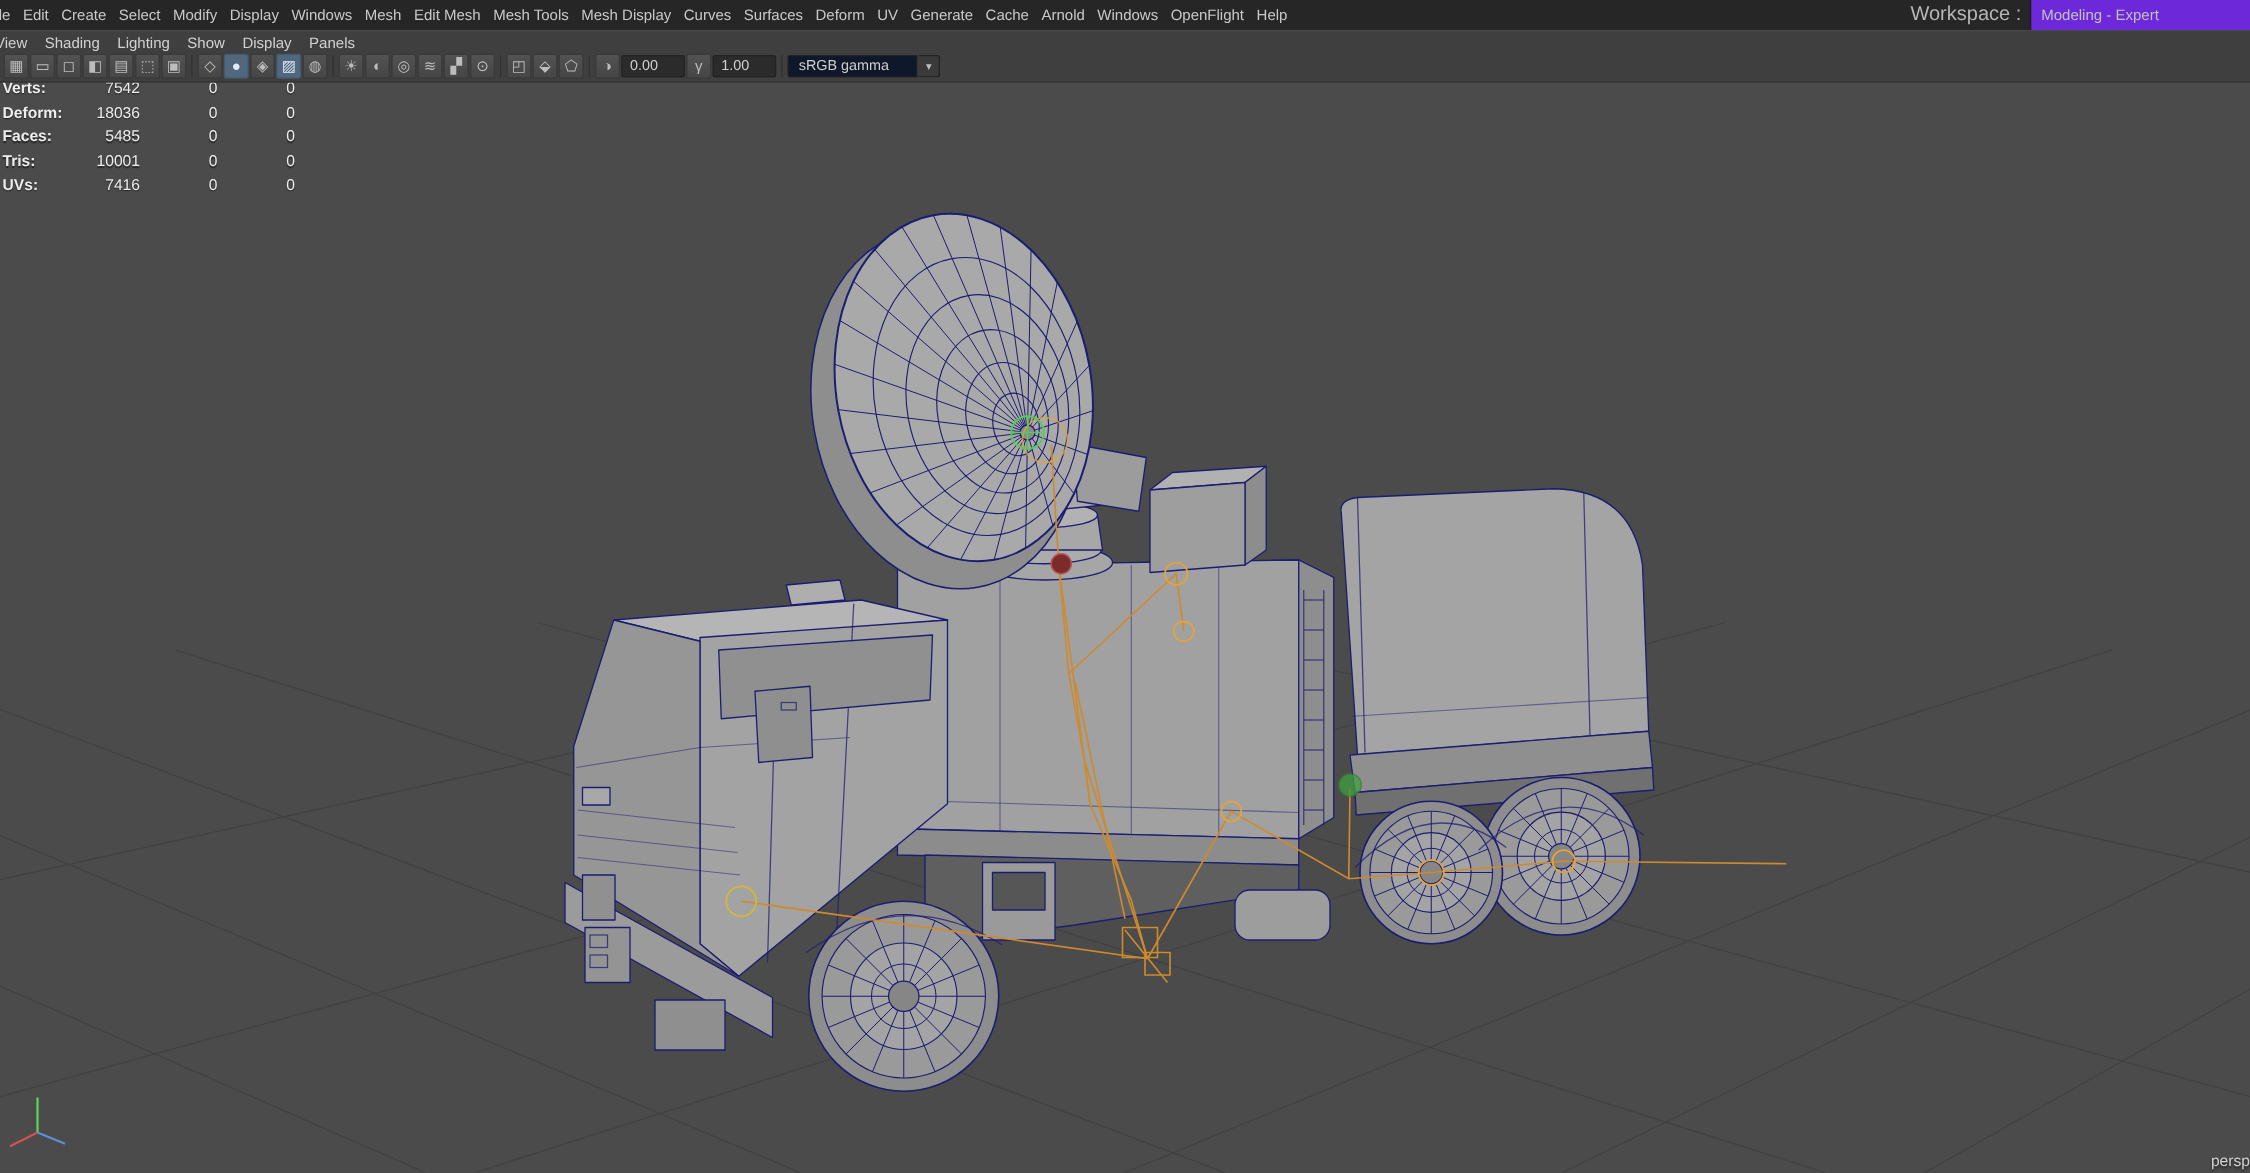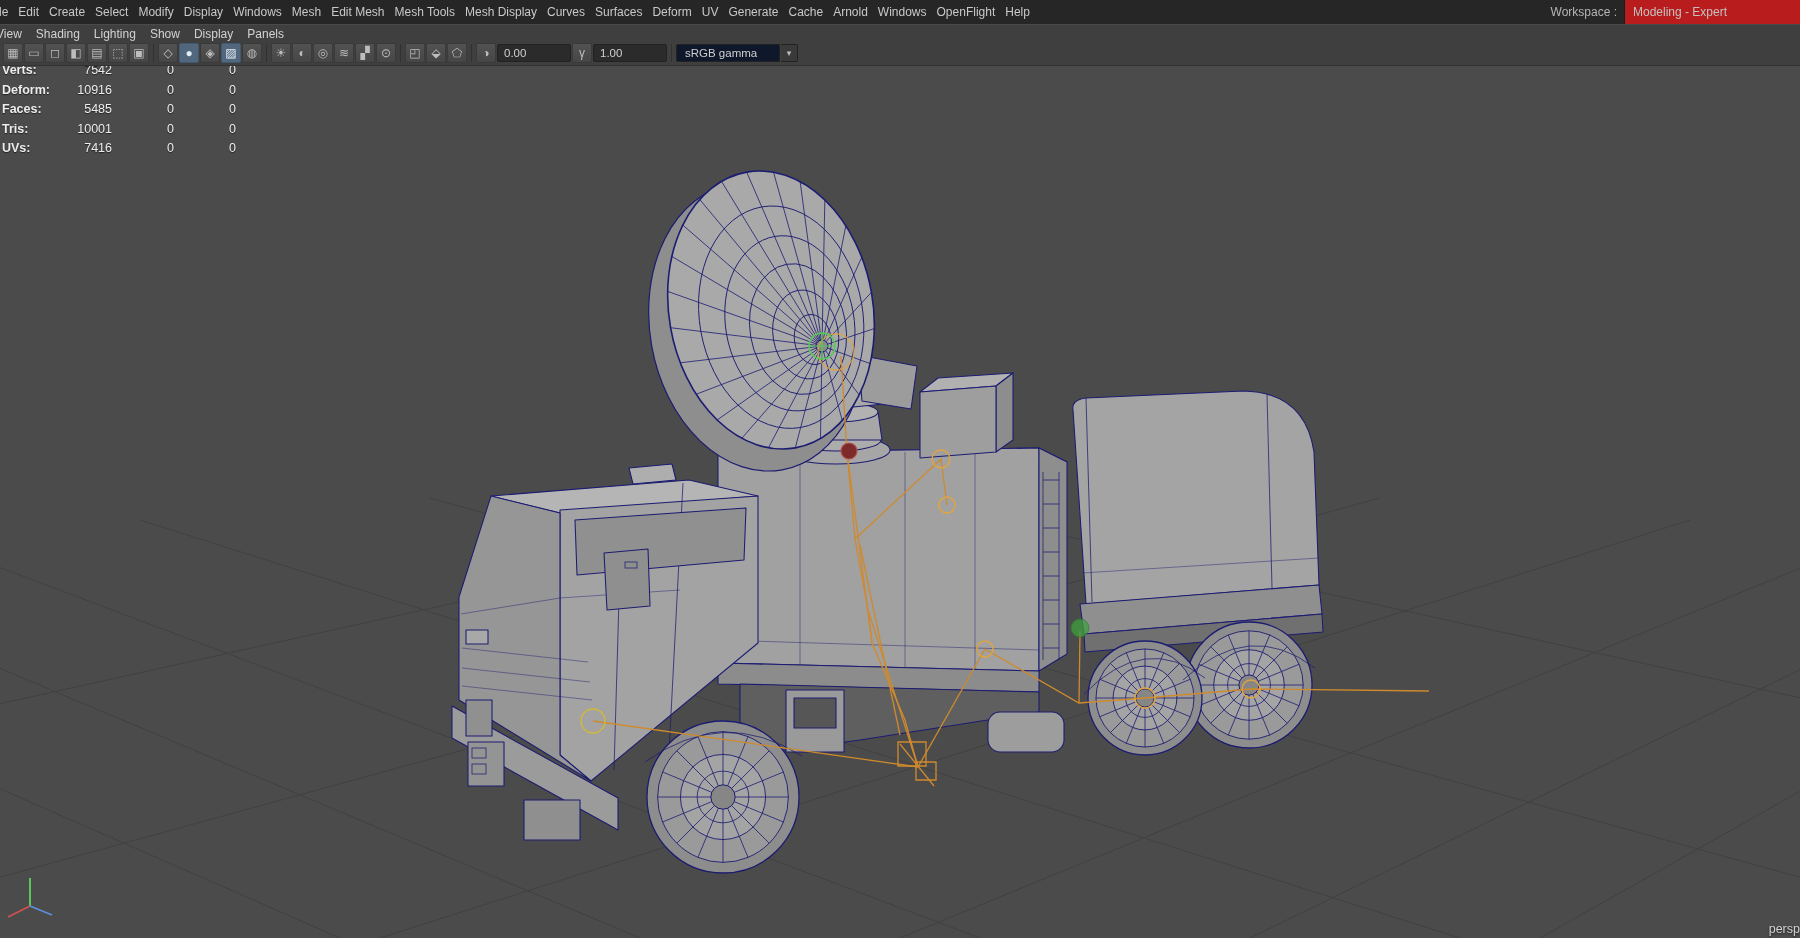--- a/index.html
+++ b/index.html
@@ -10,23 +10,23 @@
   }
   
   .menubar{
     position:absolute;top:0;left:0;right:0;height:24px;z-index:20;
     background:#262626;display:flex;align-items:center;
     color:#c9c9c9;font-size:12px;white-space:nowrap;
   }
   .menu-item{padding:0 5px;cursor:default;}
   .menu-item.clip-first{margin-left:-16px;}
   .menubar-right{margin-left:auto;display:flex;align-items:center;height:100%;}
-  .workspace-label{color:#b5b5b5;padding-right:7px;font-size:12px;}
+  .workspace-label{color:#b5b5b5;padding-right:7px;font-size:16px;}
   .workspace-value{
-    width:176px;height:100%;background:#b91c1c;color:#c2c2c2;
+    width:176px;height:100%;background:#6d28d9;color:#c2c2c2;
     display:flex;align-items:center;padding-left:8px;font-size:12px;
     border-left:1px solid #1b1b1b;box-sizing:border-box;
   }
   
   .panel-menubar{
     position:absolute;top:24px;left:0;right:0;height:17px;z-index:20;
     background:#3f3f3f;display:flex;align-items:center;
     color:#d2d2d2;font-size:12px;border-top:1px solid #4a4a4a;
   }
   .panel-menu-item{padding:0 7px;cursor:default;}
@@ -39,21 +39,21 @@
   }
   .tb-icon{
     width:20px;height:20px;display:flex;align-items:center;justify-content:center;
     color:#bdbdbd;font-size:12px;line-height:1;cursor:pointer;border-radius:2px;
     background:linear-gradient(#525252,#464646);border:1px solid #3a3a3a;
     box-sizing:border-box;user-select:none;
   }
   .tb-icon.active{background:#50677d;border-color:#42586c;color:#e3ecf5;}
   .tb-sep{width:1px;height:18px;background:#313131;margin:0 3px;}
   .tb-field{
-    width:74px;height:18px;background:#2b2b2b;color:#d0d0d0;font-size:11.5px;
+    width:51px;height:18px;background:#2b2b2b;color:#d0d0d0;font-size:11.5px;
     display:flex;align-items:center;padding-left:6px;border:1px solid #222;
     border-radius:2px;box-sizing:border-box;cursor:text;
   }
   .tb-select{
     height:18px;min-width:104px;background:#0f172a;color:#cfcfcf;font-size:11.5px;
     display:flex;align-items:center;padding:0 8px;border:1px solid #222;
     border-radius:2px 0 0 2px;box-sizing:border-box;cursor:pointer;
   }
   .tb-select-caret{
     height:18px;width:17px;background:#3a3a3a;color:#bbb;font-size:9px;
@@ -406,21 +406,21 @@
 
 <div class="hud" id="hud">
     <div class="hud-row">
       <span class="hud-label">Verts:</span>
       <span class="hud-val">7542</span>
       <span class="hud-val">0</span>
       <span class="hud-val">0</span>
     </div>
     <div class="hud-row">
       <span class="hud-label">Deform:</span>
-      <span class="hud-val">10916</span>
+      <span class="hud-val">18036</span>
       <span class="hud-val">0</span>
       <span class="hud-val">0</span>
     </div>
     <div class="hud-row">
       <span class="hud-label">Faces:</span>
       <span class="hud-val">5485</span>
       <span class="hud-val">0</span>
       <span class="hud-val">0</span>
     </div>
     <div class="hud-row">

